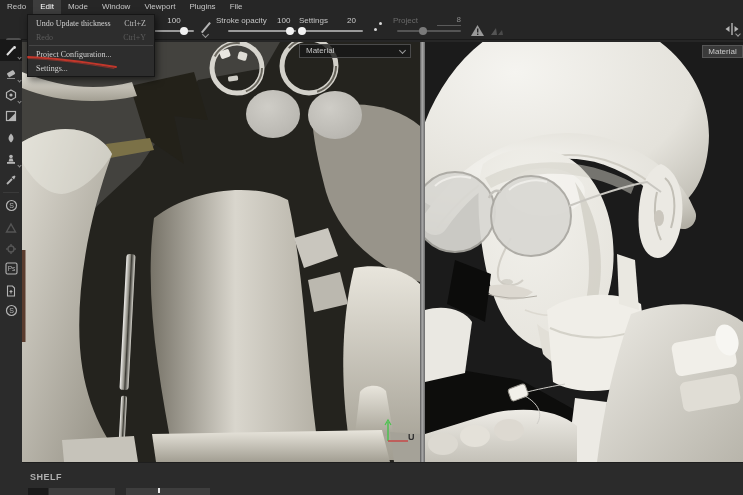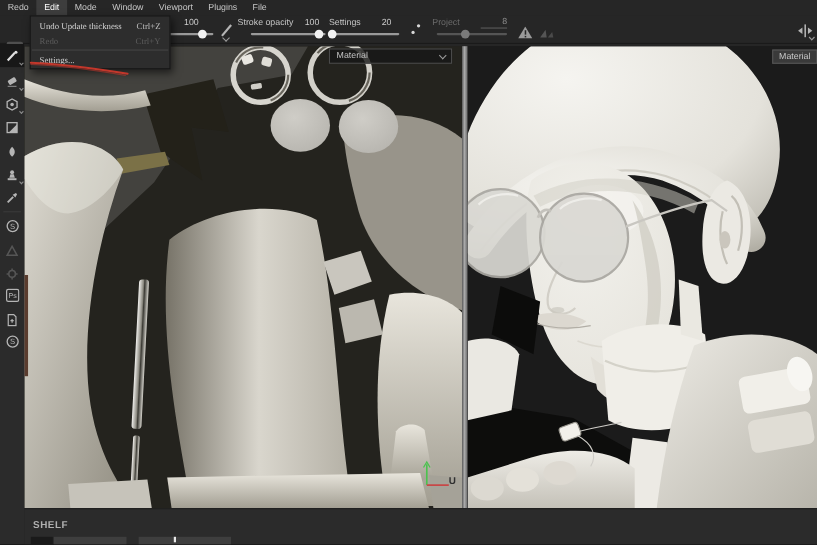--- a/index.html
+++ b/index.html
@@ -379,20 +379,23 @@
     <div class="prow">
       <span>Undo Update thickness</span>
       <span class="sc">Ctrl+Z</span>
     </div>
     <div class="prow dis">
       <span>Redo</span>
       <span class="sc">Ctrl+Y</span>
     </div>
     <div class="psep"></div>
     <div class="prow">
+      <span>Project Configuration...</span>
+    </div>
+    <div class="prow">
       <span>Settings...</span>
     </div>
   </div>
 
   <svg class="abs annot" width="100" height="22" viewBox="0 0 100 22">
     <path d="M4,5 C30,6 55,9 92,15" fill="none" stroke="#c2372b" stroke-width="1.8" stroke-linecap="round"></path>
     <path d="M4,6.5 C30,7.5 55,10.5 90,16.5" fill="none" stroke="#c2372b" stroke-width="1" opacity=".55" stroke-linecap="round"></path>
   </svg>
 
 </div>

